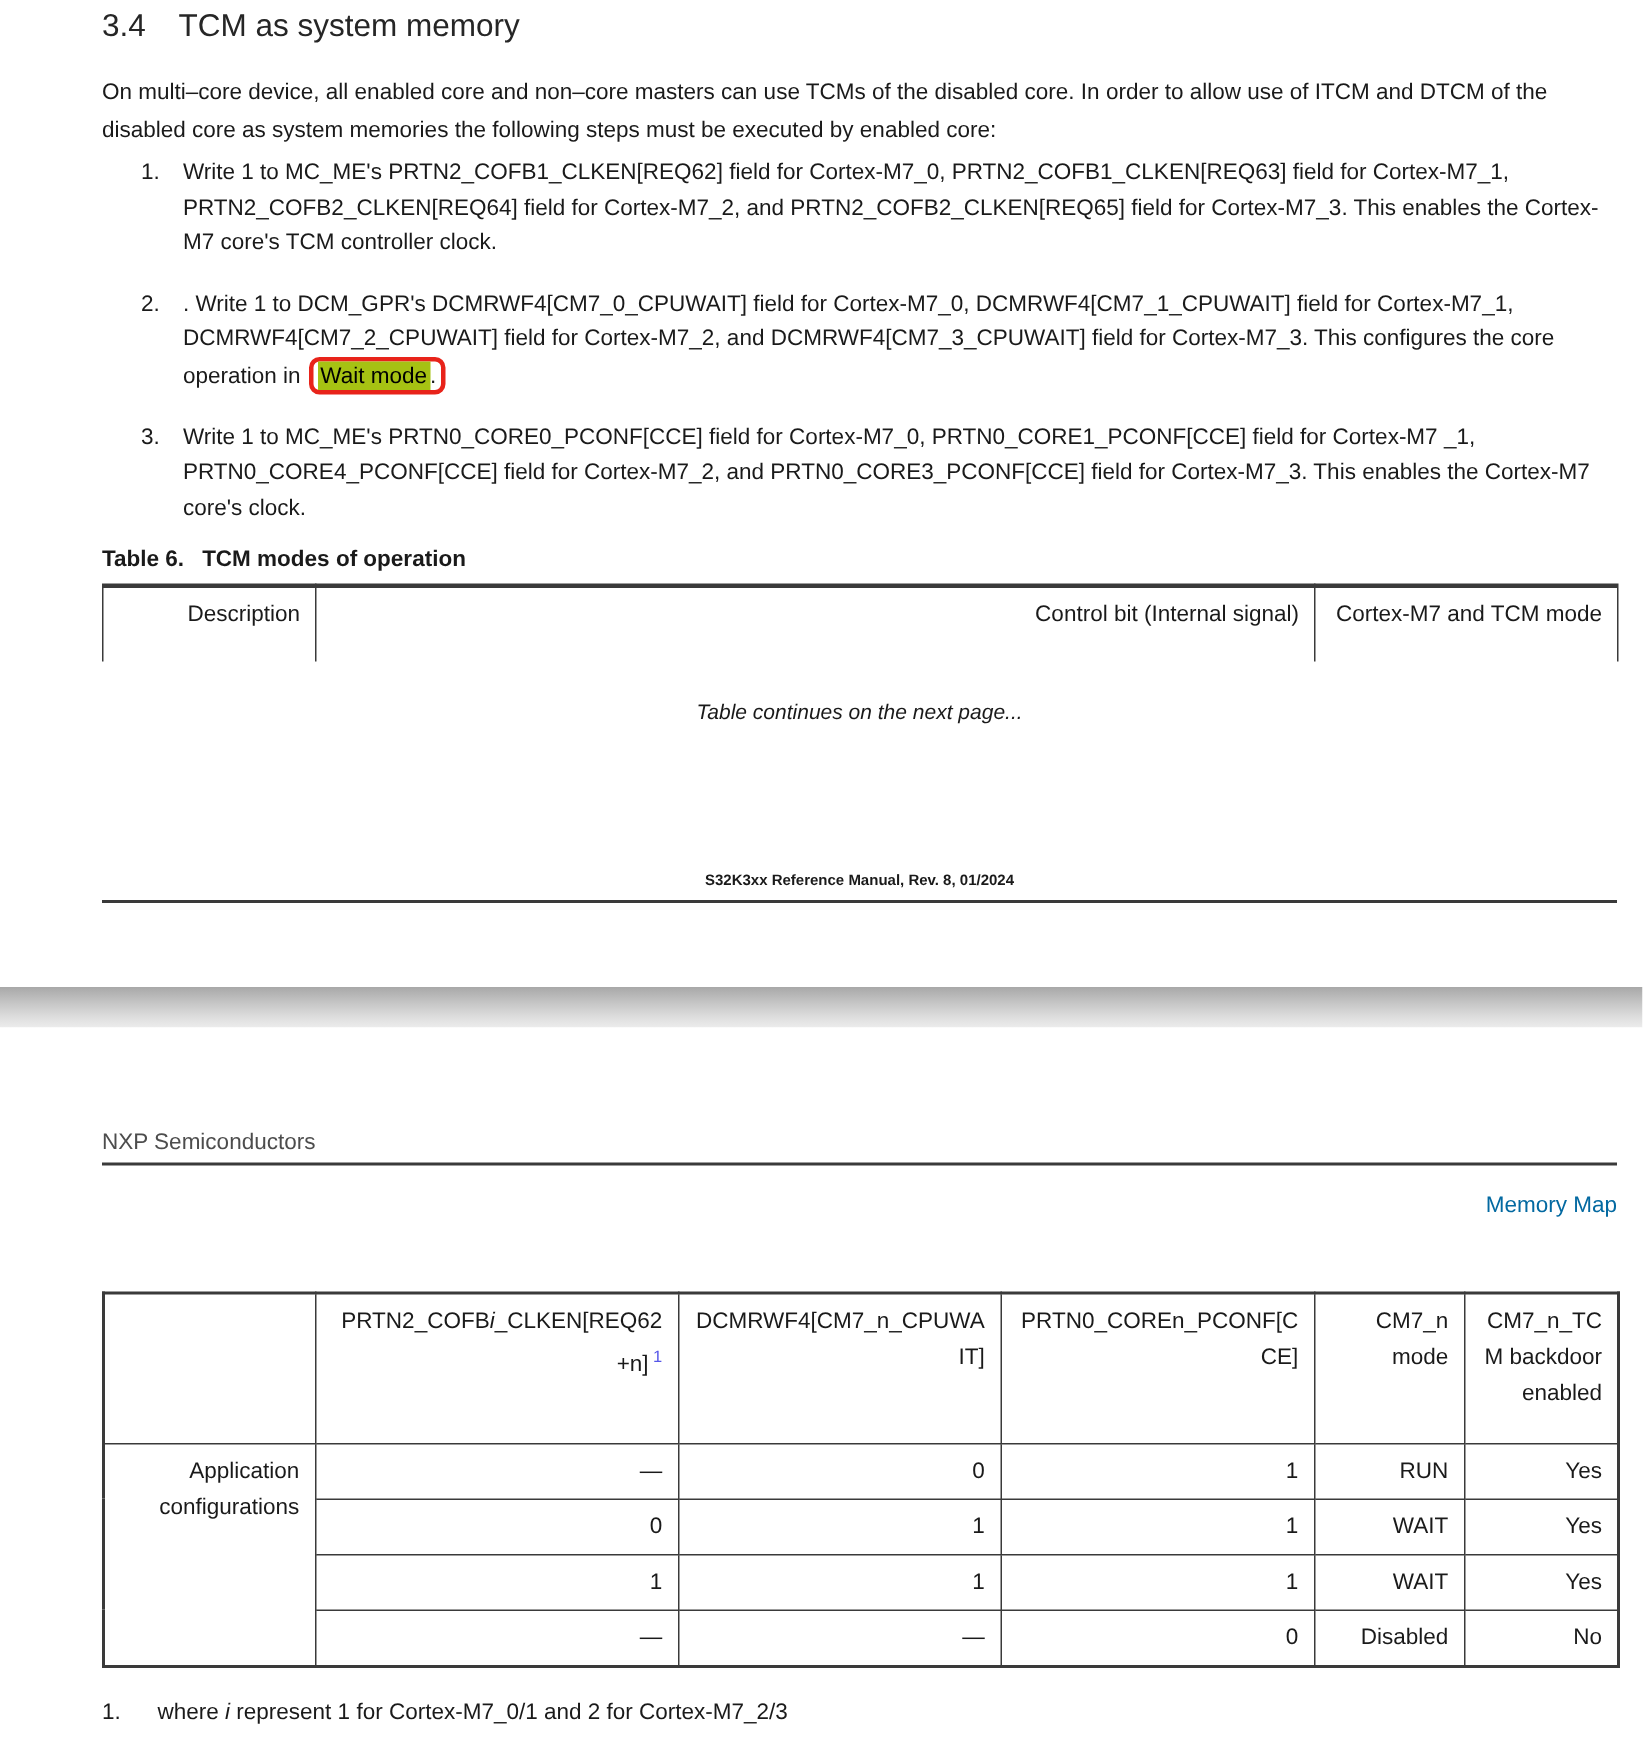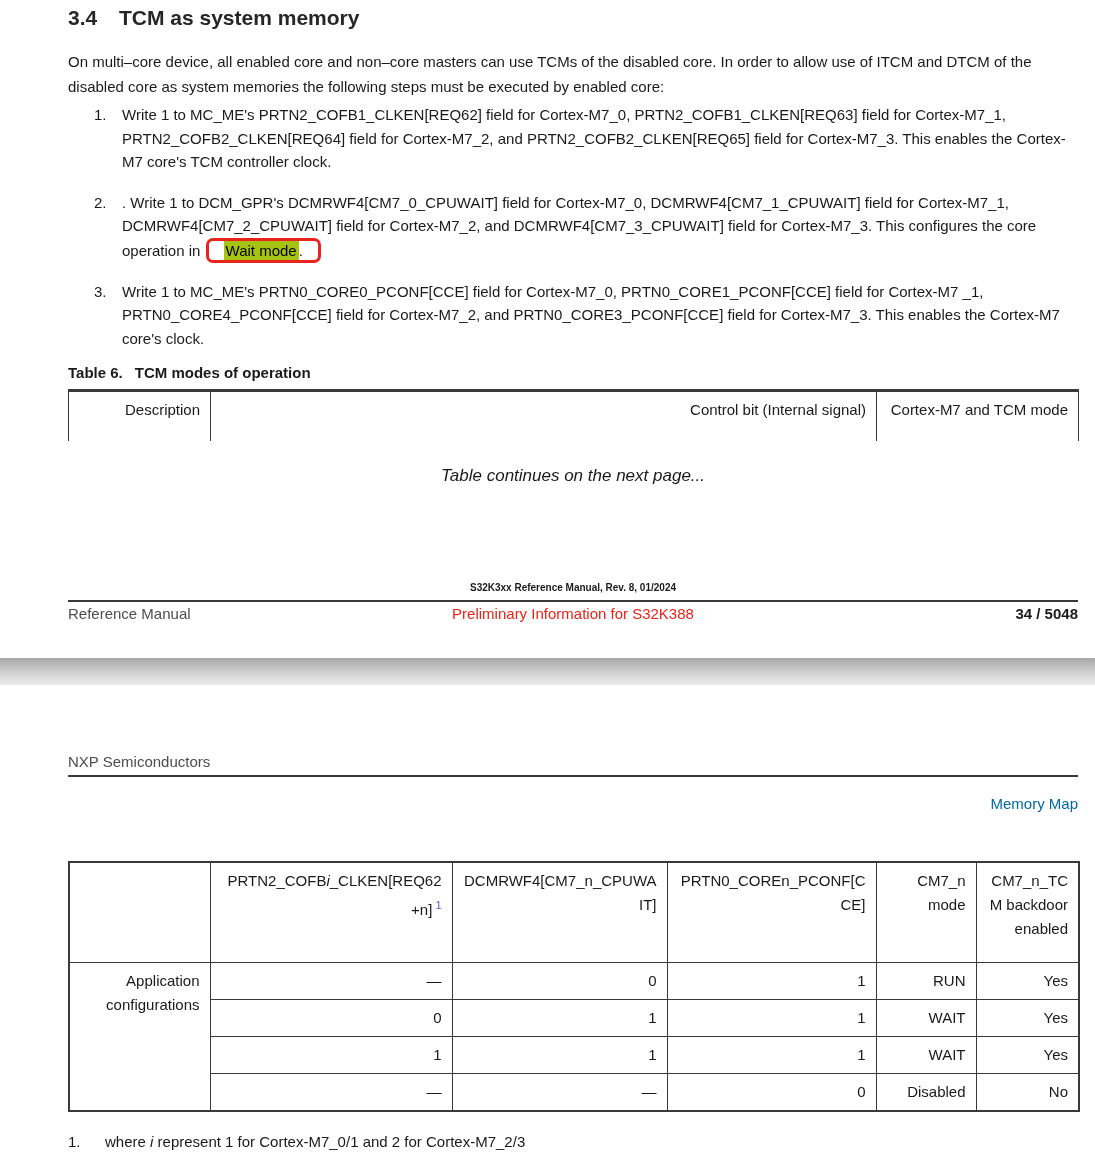--- a/index.html
+++ b/index.html
@@ -4,43 +4,43 @@
 <style>
   * { margin:0; padding:0; box-sizing:border-box; }
   html,body { width:1095px; background:#ffffff; font-family:"Liberation Sans", sans-serif; color:#1a1a1a; }
   .page { position:relative; width:1095px; background:#ffffff; }
   .page1 { height:658px; }
   .page2 { height:556px; }
   .page-gap { width:1095px; height:27px;
     background:linear-gradient(180deg,#a8a8a8 0%, #c6c6c6 40%, #dedede 75%, #ececec 100%); }
 
   
-  .sec-heading { position:absolute; top:6px; left:68px; font-size:21px; font-weight:bold; color:#262626; }
+  .sec-heading { position:absolute; top:6px; left:68px; font-size:21px; font-weight:normal; color:#262626; }
   .sec-heading .sec-num { display:inline-block; width:51px; }
   .intro { position:absolute; top:49px; left:68px; width:1012px; font-size:15px; line-height:25px; }
 
   .steps { position:absolute; top:103px; left:68px; width:1010px; list-style:none; }
   .steps li { position:relative; padding-left:54px; margin-bottom:17px; font-size:15px; line-height:23.5px; }
   .step-num { position:absolute; left:26px; top:0; }
 
   .hl { background:#a6c213; color:#000; padding:1px 2px; }
-  .redbox { display:inline-block; border:3px solid #e8231a; border-radius:7px; padding:0 15px; margin-left:1px; line-height:19px; }
+  .redbox { display:inline-block; border:3px solid #e8231a; border-radius:7px; padding:0 3px; margin-left:1px; line-height:19px; }
 
   .tbl-title { position:absolute; font-size:15px; font-weight:bold; left:68px; }
   .t1-title { top:364px; }
   .tbl-title .tbl-label { margin-right:12px;margin-top:20px; }
 
   table.doc-table { border-collapse:collapse; table-layout:fixed; position:absolute; left:68px;text-align:right; }
   table.doc-table td { border-left:1px solid #3a3a3a; border-right:1px solid #3a3a3a;
     vertical-align:top; padding:6px 10px; font-size:15px; line-height:24px; overflow-wrap:anywhere; }
   .t1 { top:389px; width:1010px; border-top:3px solid #3a3a3a; }
   .t1 td { height:50px; }
 
   .continues { position:absolute; top:466px; left:68px; width:1010px; text-align:center;
-    font-size:17px; font-style:italic; }
+    font-size:14px; font-style:italic; }
 
   .doc-title { position:absolute; top:582px; left:68px; width:1010px; text-align:center;
     font-size:10px; font-weight:bold; }
   .footer-rule { position:absolute; top:600px; left:68px; width:1010px; height:2px; background:#3a3a3a; }
   .footer-row { position:absolute; top:605px; left:68px; width:1010px; font-size:15px; }
   .f-left  { position:absolute; left:0; color:#4d4d4d; }
   .f-center{ display:block; text-align:center; color:#e8231a; }
   .f-right { position:absolute; right:0; top:0; font-weight:bold; }
 
   
@@ -104,25 +104,20 @@
       <td>Control bit (Internal signal)</td>
       <td>Cortex-M7 and TCM mode</td>
     </tr>
   </tbody>
     </table>
 
   <div class="continues">Table continues on the next page...</div>
 
   <div class="doc-title">S32K3xx Reference Manual, Rev. 8, 01/2024</div>
   <div class="footer-rule"></div>
-  <div class="footer-row">
-    <span class="f-left">Reference Manual</span>
-    <span class="f-center">Preliminary Information for S32K388</span>
-    <span class="f-right">34 / 5048</span>
-  </div>
 </div>
 
 <div class="page-gap"></div>
 
 <div class="page page2">
 
   <div class="hdr-left">NXP Semiconductors</div>
   <div class="hdr-rule"></div>
   <div class="hdr-right">Memory Map</div>
 

